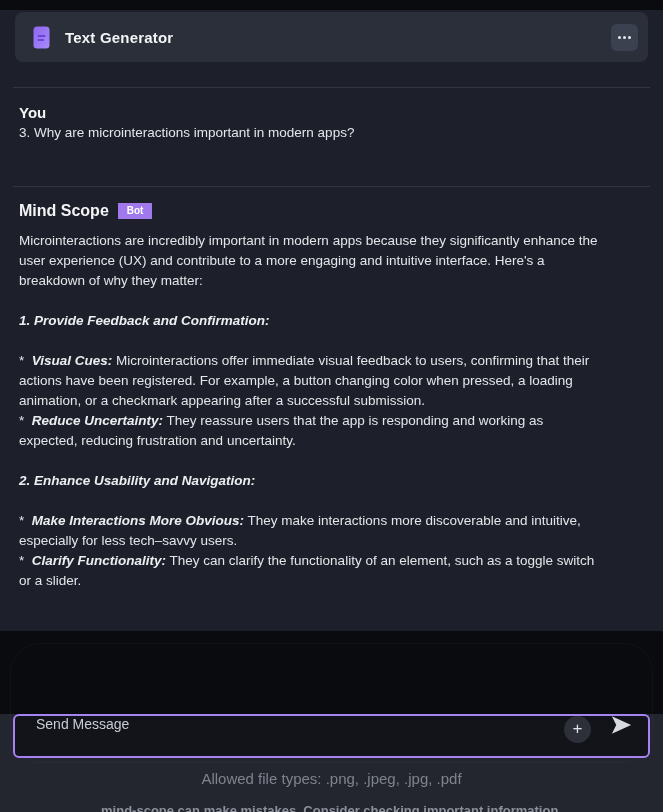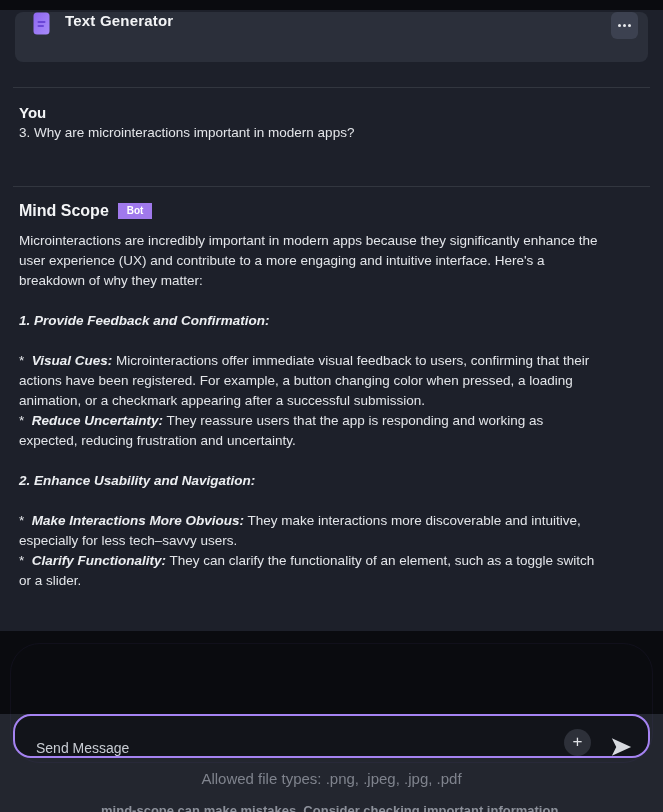--- a/index.html
+++ b/index.html
@@ -18,20 +18,21 @@
     background: #1d202a;
     overflow: hidden;
   }
 
   .header-bar {
     height: 50px;
     margin: 2px 15px 0 15px;
     background: #2b2f3a;
     border-radius: 8px;
     display: flex;
+    align-items: center;
     padding: 0 10px 0 18px;
   }
   .doc-icon { width: 17px; height: 23px; flex: 0 0 auto; }
   .header-title {
     margin-left: 15px;
     font-size: 15px;
     font-weight: 700;
     color: #f3f4f6;
     letter-spacing: .2px;
   }
@@ -93,23 +94,23 @@
     border: 1px solid rgba(120, 90, 200, 0.07);
   }
 
   
   .composer-panel { height: 114px; background: #23262f; }
   .composer-box {
     margin: 16px 13px 0;
     height: 44px;
     background: #12141a;
     border: 2px solid #a583f2;
-    border-radius: 18px;
-    display: flex;
-    align-items: flex-end;
+    border-radius: 6px;
+    display: flex;
+    align-items: flex-start;
     padding: 0 12px 0 21px;
   }
   .composer-input {
     flex: 1;
     background: transparent;
     border: none;
     outline: none;
     color: #e6e8ec;
     font-size: 14px;
     font-family: "Liberation Sans", "DejaVu Sans", sans-serif;

